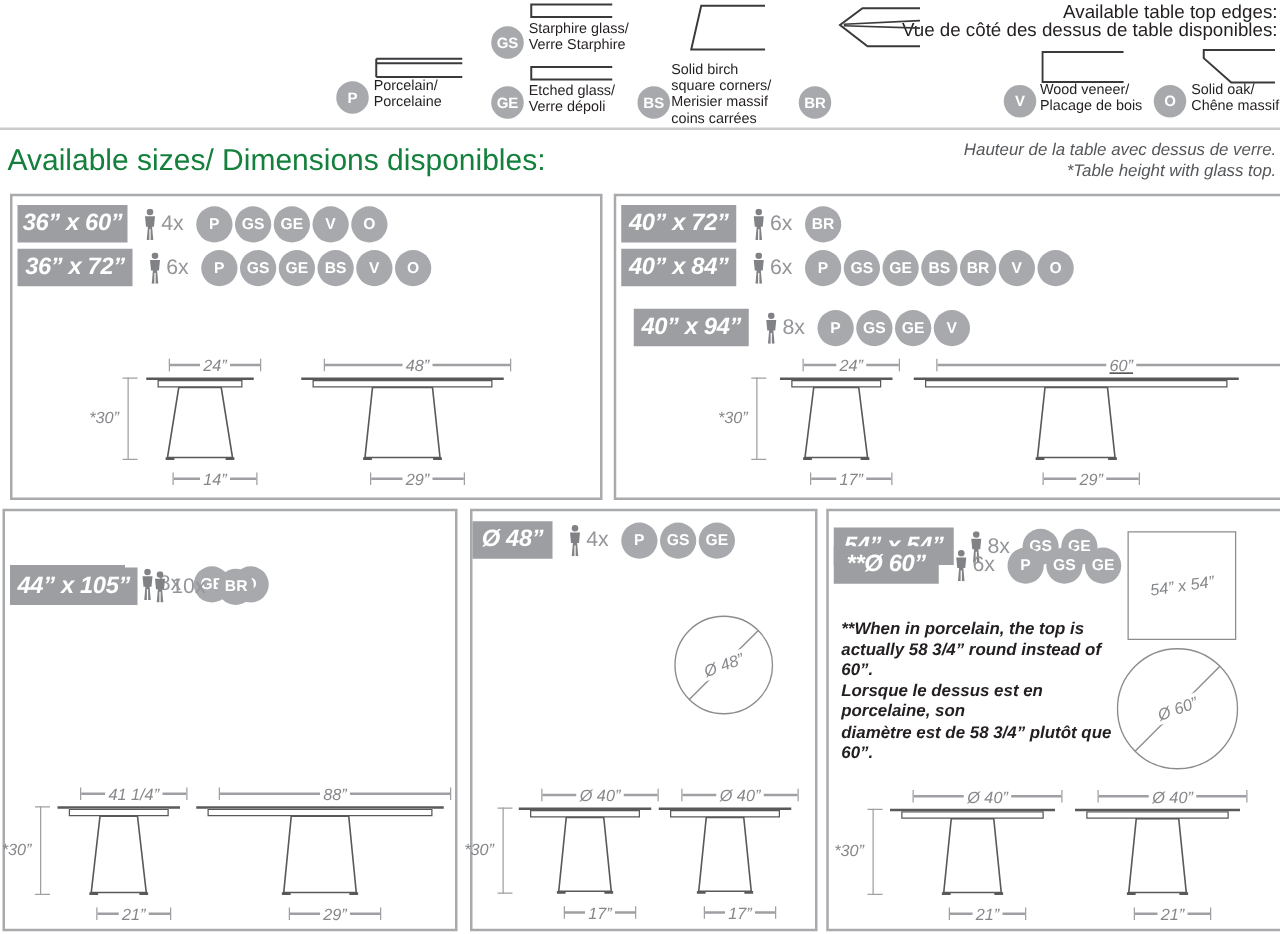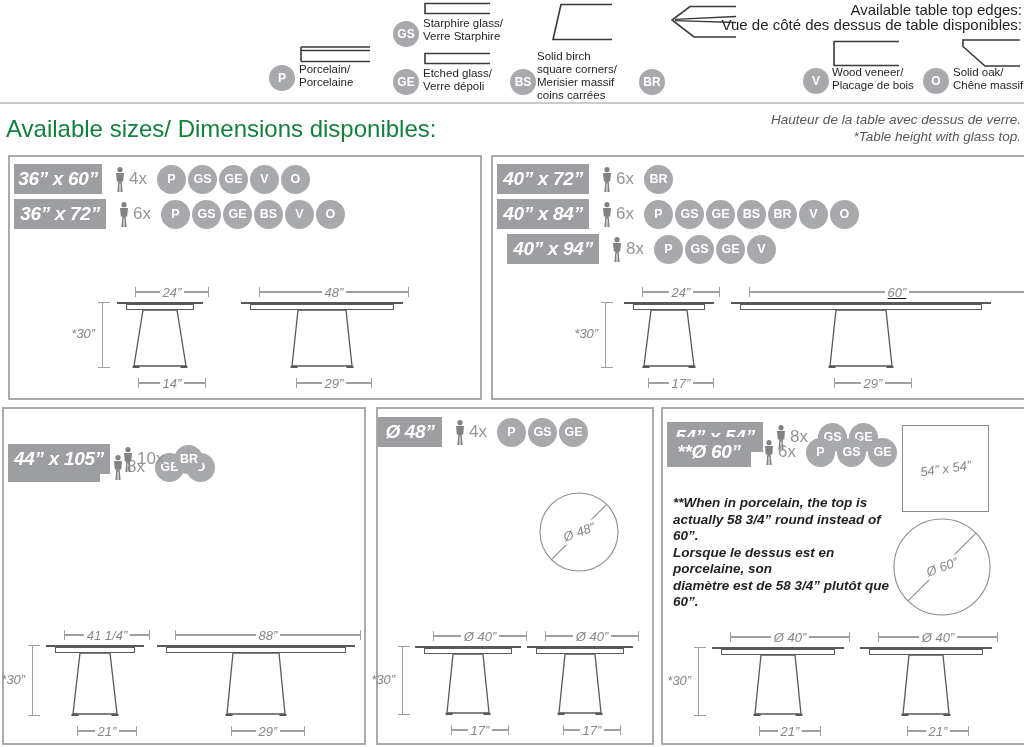--- a/index.html
+++ b/index.html
@@ -244,21 +244,21 @@
     <span class="chips">
         <span class="chip">P</span>
         <span class="chip">GS</span>
         <span class="chip">GE</span>
         <span class="chip">BS</span>
         <span class="chip">BR</span>
         <span class="chip">V</span>
         <span class="chip">O</span>
       </span>
   </div>
-  <div class="size-row" style="top:77px;padding-left:10px;">
+  <div class="size-row" style="top:90px;padding-left:10px;">
     <div class="size-badge" style="width:92px">40” x 94”</div>
     <span class="person">
         <svg width="12" height="25" viewBox="0 0 18 40">
     <circle cx="9" cy="4.2" r="4.2" fill="#808285"></circle>
     <path d="M2.6 9.6 h12.8 l-1.3 13.4 h-2.4 l1.5 17 h-3.4 V26.2 h-1.6 V40 h-3.4 l1.5 -17 H3.9 Z" fill="#808285"></path>
   </svg>
       </span>
     <span class="seats">8x</span>
     <span class="chips">
         <span class="chip">P</span>
@@ -328,21 +328,21 @@
     <circle cx="9" cy="4.2" r="4.2" fill="#808285"></circle>
     <path d="M2.6 9.6 h12.8 l-1.3 13.4 h-2.4 l1.5 17 h-3.4 V26.2 h-1.6 V40 h-3.4 l1.5 -17 H3.9 Z" fill="#808285"></path>
   </svg>
       </span>
     <span class="seats">8x</span>
     <span class="chips">
         <span class="chip">GE</span>
         <span class="chip">O</span>
       </span>
   </div>
-  <div class="size-row" style="top:35px;">
+  <div class="size-row" style="top:45px;">
     <div class="size-badge" style="width:102px">44” x 105”</div>
     <span class="person">
         <svg width="12" height="25" viewBox="0 0 18 40">
     <circle cx="9" cy="4.2" r="4.2" fill="#808285"></circle>
     <path d="M2.6 9.6 h12.8 l-1.3 13.4 h-2.4 l1.5 17 h-3.4 V26.2 h-1.6 V40 h-3.4 l1.5 -17 H3.9 Z" fill="#808285"></path>
   </svg>
       </span>
     <span class="seats">10x</span>
     <span class="chips">
         <span class="chip">BR</span>

